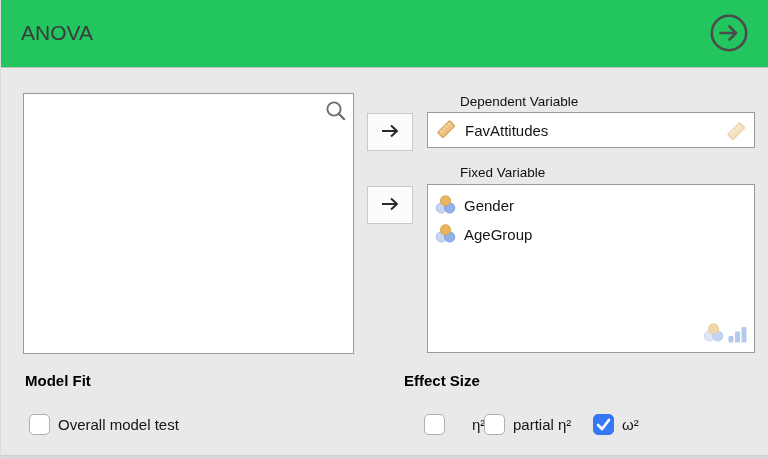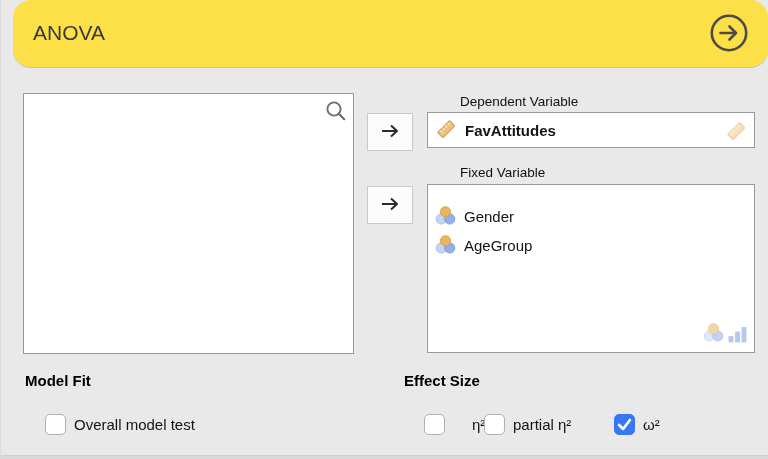--- a/index.html
+++ b/index.html
@@ -5,22 +5,22 @@
   * { margin:0; padding:0; box-sizing:border-box; }
   html,body { background:#cfcfcf; }
   .panel {
     position:relative; width:768px; height:459px;
     background:#e9e9e9; overflow:hidden;
     font-family:"Liberation Sans", sans-serif;
     color:#111; border-left:1px solid #dcdcdc;
   }
   
   .header {
-    position:absolute; top:0; left:12px; right:0; height:68px;
-    background:#fde047; border-bottom:1px solid #c2c2c2;border-radius:18px;
+    position:absolute; top:0; left:0; right:0; height:68px;
+    background:#22c55e; border-bottom:1px solid #c2c2c2;
   }
   .title {
     position:absolute; left:20px; top:19px;
     font-size:21px; line-height:28px; color:#3a3a3a;
   }
   .collapse-btn {
     position:absolute; right:18px; top:12px; width:42px; height:42px;
     background:transparent; border:none; cursor:pointer; padding:0;
   }
   
@@ -41,22 +41,22 @@
     background:#fcfcfc; border:1px solid #c9c9c9;
     display:flex; align-items:center; justify-content:center; cursor:pointer;
   }
   .arrow-btn-1 { left:366px; top:113px; }
   .arrow-btn-2 { left:366px; top:186px; }
   
   .var-row {
     display:flex; align-items:center; gap:8px;
     height:29px; padding-left:7px; font-size:15px; color:#141414;
   }
-  .dep-box .var-row { height:34px;font-weight:bold; }
-  .ff-box .var-row:first-child { margin-top:17px; }
+  .dep-box .var-row { height:34px; }
+  .ff-box .var-row:first-child { margin-top:6px; }
   .dep-ghost-icon { position:absolute; right:7px; top:7px; opacity:0.5; }
   .allowed-types {
     position:absolute; right:6px; bottom:5px;
     display:flex; align-items:flex-end; gap:4px;
   }
   .allowed-types .nominal-ghost { opacity:0.55; }
   
   .section-heading {
     position:absolute; font-size:15px; font-weight:bold; color:#000;
   }
@@ -188,21 +188,21 @@
         <svg width="20" height="17" viewBox="0 0 20 17">
           <rect x="0.5" y="10" width="5" height="6.5" rx="1" fill="#b5c9ee"></rect>
           <rect x="7" y="5.5" width="5" height="11" rx="1" fill="#b5c9ee"></rect>
           <rect x="13.5" y="1" width="5" height="15.5" rx="1" fill="#b5c9ee"></rect>
         </svg>
       </span>
     </div>
   </div>
 
   <div class="section-heading mf-heading">Model Fit</div>
-  <label class="cb-group" style="left:44px;">
+  <label class="cb-group" style="left:28px;">
     <span class="checkbox">
       <svg width="19" height="19" viewBox="0 0 21 21">
         <polyline points="4.5,11 9,15.5 16.5,5.5" fill="none" stroke="#ffffff" stroke-width="3" stroke-linecap="round" stroke-linejoin="round"></polyline>
       </svg>
     </span>
     <span>Overall model test</span>
   </label>
 
   <div class="section-heading es-heading">Effect Size</div>
   <label class="cb-group" style="left:423px;gap:27px;">
@@ -214,21 +214,21 @@
     <span>η²</span>
   </label>
   <label class="cb-group" style="left:483px;">
     <span class="checkbox">
       <svg width="19" height="19" viewBox="0 0 21 21">
         <polyline points="4.5,11 9,15.5 16.5,5.5" fill="none" stroke="#ffffff" stroke-width="3" stroke-linecap="round" stroke-linejoin="round"></polyline>
       </svg>
     </span>
     <span>partial η²</span>
   </label>
-  <label class="cb-group" style="left:597px;padding-left:16px;">
+  <label class="cb-group" style="left:576px;padding-left:16px;">
     <span class="checkbox checked">
       <svg width="19" height="19" viewBox="0 0 21 21">
         <polyline points="4.5,11 9,15.5 16.5,5.5" fill="none" stroke="#ffffff" stroke-width="3" stroke-linecap="round" stroke-linejoin="round"></polyline>
       </svg>
     </span>
     <span>ω²</span>
   </label>
 
   <div class="bottom-strip"></div>
 </div>

